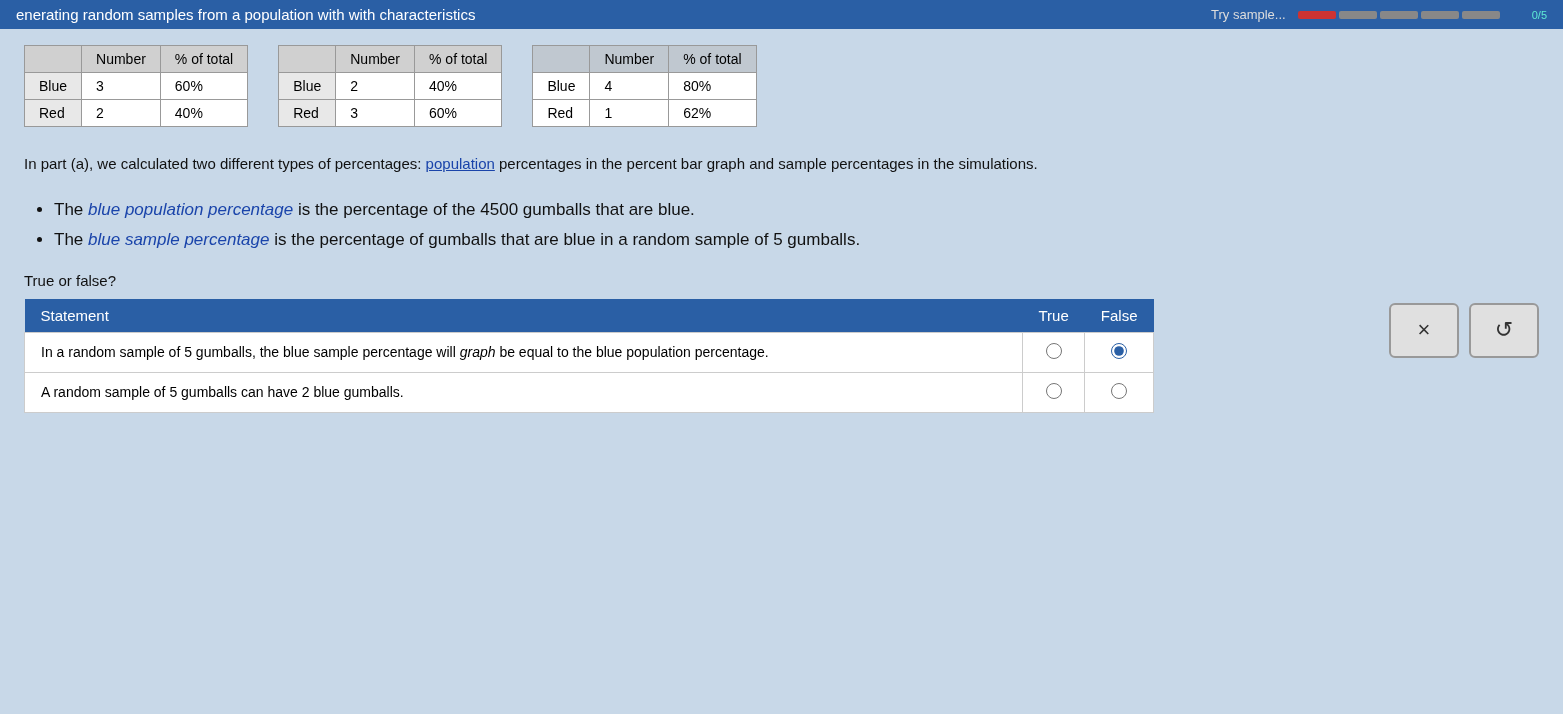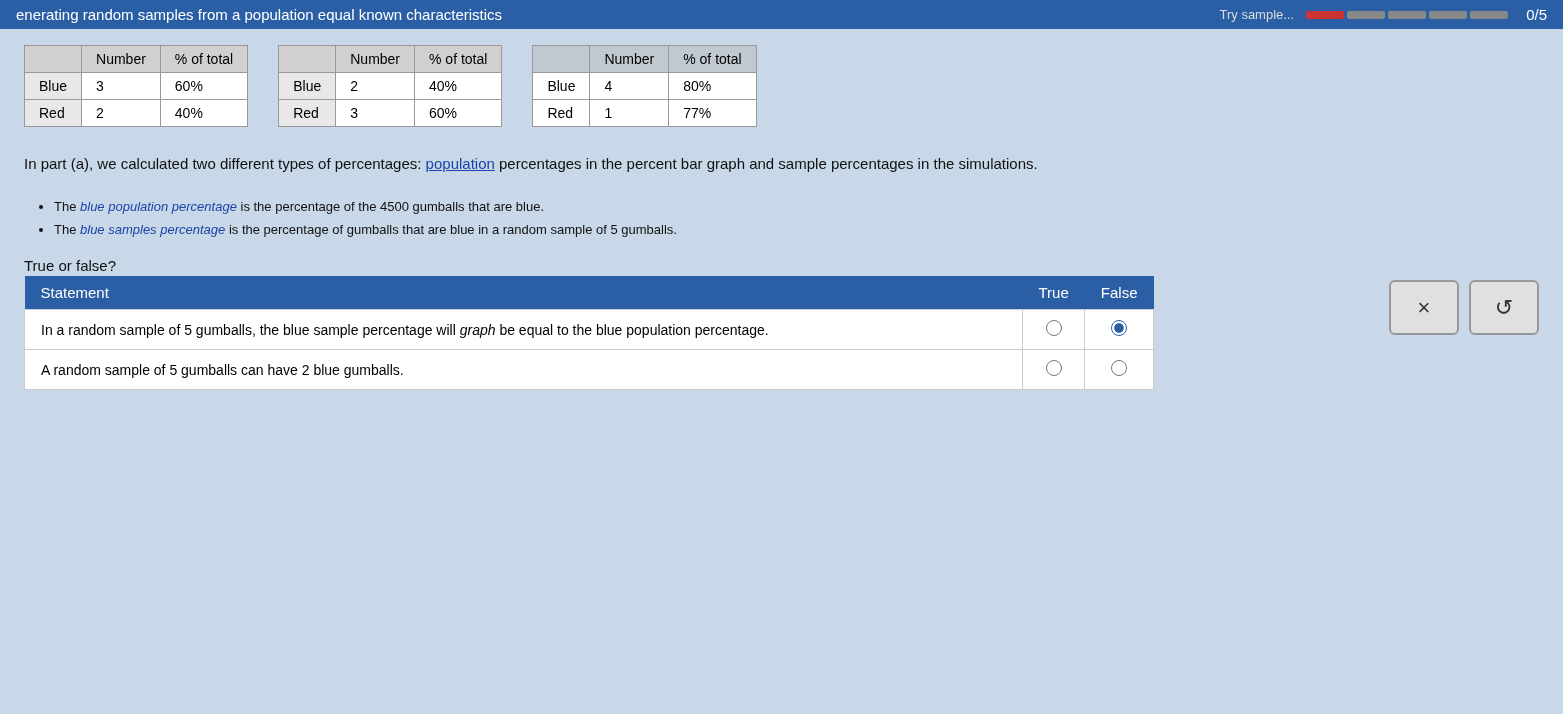--- a/index.html
+++ b/index.html
@@ -39,23 +39,23 @@
       align-items: center;
     }
     .progress-segment {
       width: 38px;
       height: 8px;
       border-radius: 2px;
     }
     .progress-segment.red { background: #cc3333; }
     .progress-segment.gray { background: #888; }
     .score-label {
-      font-size: 15px;
-      color: #ffffff;
-      margin-left: 6px;
+      font-size: 11px;
+      color: #5eead4;
+      margin-left: 20px;
     }
 
     .main-content {
       padding: 16px 24px;
       background: #c8d8e8;
     }
 
     
     .tables-row {
       display: flex;
@@ -111,29 +111,29 @@
     }
     .explanation .population-link {
       color: #1a44aa;
       text-decoration: underline;
     }
     .bullet-list {
       margin-left: 30px;
       margin-bottom: 16px;
     }
     .bullet-list li {
-      font-size: 13px;
+      font-size: 17px;
       line-height: 1.8;
       color: #111;
     }
     .italic-blue { font-style: italic; color: #1a44aa; }
 
     .true-false-label {
       font-size: 15px;
-      margin-bottom: 2px;
+      margin-bottom: 10px;
       color: #111;
     }
 
     
     .statement-table {
       width: 100%;
       border-collapse: collapse;
       margin-bottom: 10px;
       max-width: 1130px;
     }
@@ -200,21 +200,21 @@
       gap: 20px;
     }
     .statement-area {
       flex: 1;
     }
   </style>
 </head>
 <body>
 
 <div class="top-bar">
-  <span class="title">enerating random samples from a population equal known characteristics</span>
+  <span class="title">enerating random samples from a population with with characteristics</span>
   <div class="right-info">
     <span class="try-again">Try sample...</span>
     <div class="progress-bar">
       <div class="progress-segment red"></div>
       <div class="progress-segment gray"></div>
       <div class="progress-segment gray"></div>
       <div class="progress-segment gray"></div>
       <div class="progress-segment gray"></div>
     </div>
     <span class="score-label">0/5</span>
@@ -284,38 +284,38 @@
         </thead>
         <tbody>
           <tr>
             <td>Blue</td>
             <td>4</td>
             <td>80%</td>
           </tr>
           <tr>
             <td>Red</td>
             <td>1</td>
-            <td>77%</td>
+            <td>62%</td>
           </tr>
         </tbody>
       </table>
     </div>
 
   </div>
 
   <p class="explanation">
     In part (a), we calculated two different types of percentages:&nbsp;<span class="population-link">population</span>&nbsp;percentages in the percent bar graph and sample percentages in the simulations.
   </p>
 
   <ul class="bullet-list">
     <li>
       The <span class="italic-blue">blue population percentage</span> is the percentage of the 4500 gumballs that are blue.
     </li>
     <li>
-      The <span class="italic-blue">blue samples percentage</span> is the percentage of gumballs that are blue in a random sample of 5 gumballs.
+      The <span class="italic-blue">blue sample percentage</span> is the percentage of gumballs that are blue in a random sample of 5 gumballs.
     </li>
   </ul>
 
   <p class="true-false-label">True or false?</p>
 
   <div class="bottom-area">
 
     <div class="statement-area">
       <table class="statement-table">
         <thead>

